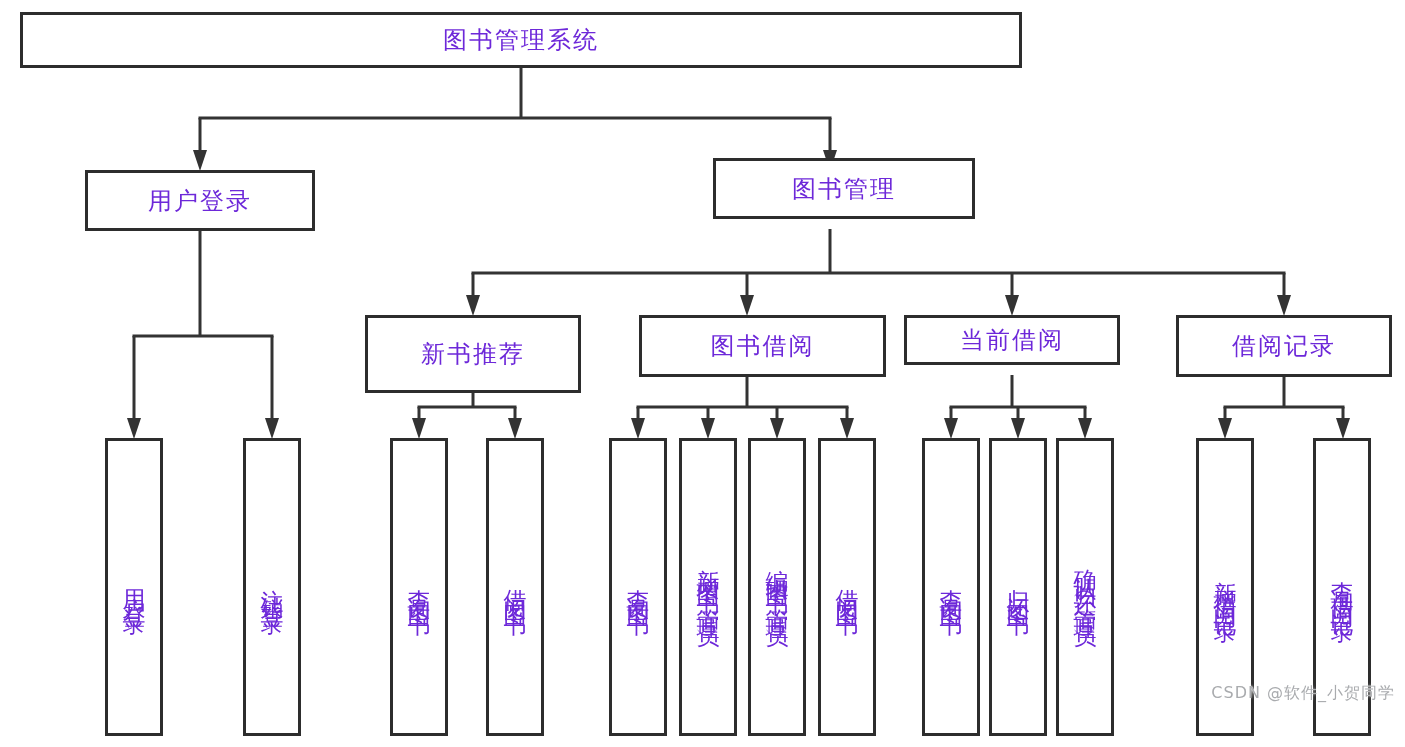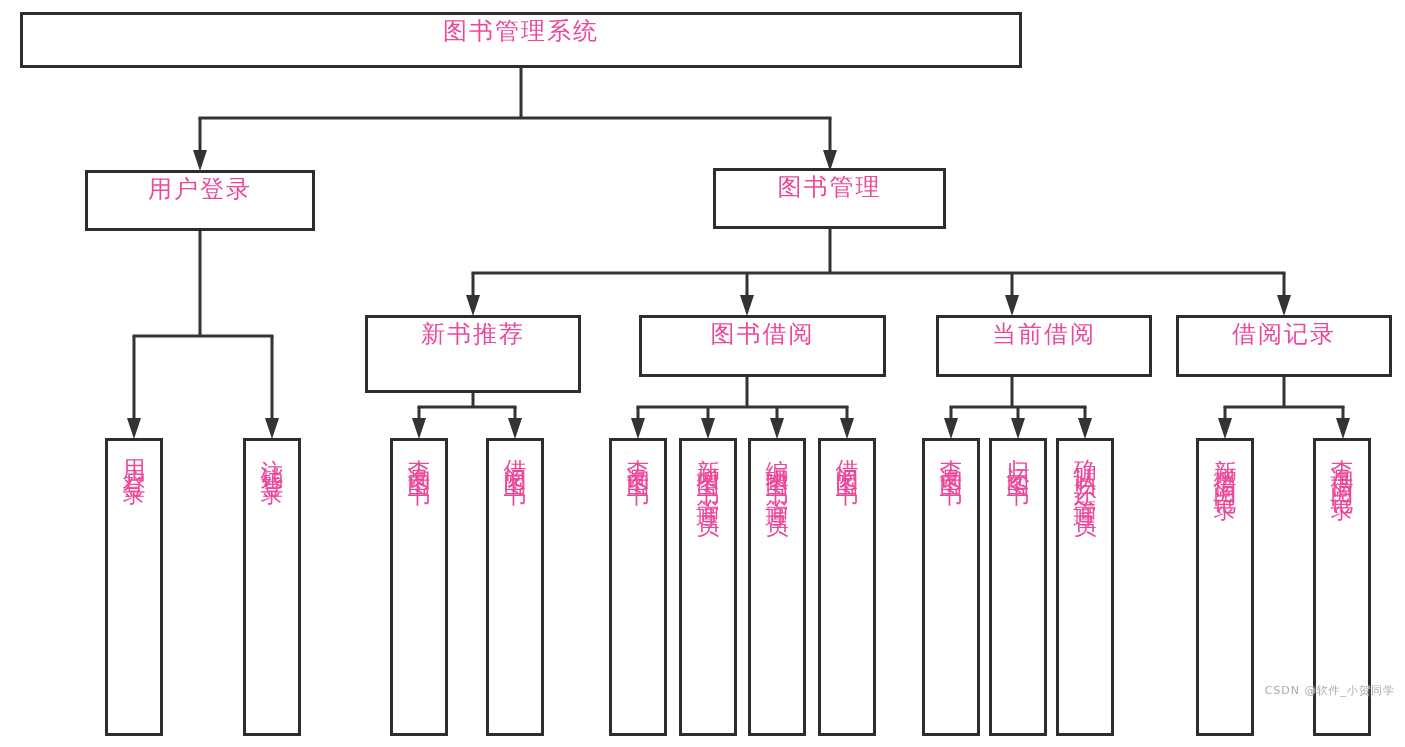--- a/index.html
+++ b/index.html
@@ -5,31 +5,31 @@
   html,body{margin:0;padding:0;background:#ffffff;}
   .canvas{
     position:relative;width:1405px;height:747px;background:#ffffff;
     font-family:"DejaVu Sans","Liberation Sans",sans-serif;overflow:hidden;
   }
   svg.wires{position:absolute;left:0;top:0;z-index:0;}
   svg.wires line{stroke:#333333;stroke-width:3;}
   svg.wires polygon{fill:#333333;stroke:none;}
   .node{
     position:absolute;box-sizing:border-box;background:#ffffff;
-    border:3px solid #2d2d2d;display:flex;align-items:flex-start;justify-content:center;
-    color:#ec4899;z-index:1;
+    border:3px solid #2d2d2d;display:flex;align-items:center;justify-content:center;
+    color:#6d28d9;z-index:1;
   }
   .h .lbl{font-size:24px;letter-spacing:2px;white-space:nowrap;}
   .v .lbl{
     writing-mode:vertical-rl;text-orientation:mixed;
     font-size:23px;letter-spacing:8px;line-height:1;white-space:nowrap;
   }
   .watermark{
     position:absolute;top:683px;right:10px;z-index:5;
-    font-size:11px;color:#a9abae;letter-spacing:1px;
+    font-size:16px;color:#a9abae;letter-spacing:1px;
     text-shadow:0 0 3px #ffffff, 0 0 1px #ffffff;white-space:nowrap;
   }
 </style>
 </head>
 <body>
 
 <div class="canvas">
 
   <svg class="wires" width="1405" height="747" viewBox="0 0 1405 747">
 
@@ -107,31 +107,31 @@
     </g>
   </svg>
 
   <div class="node h" style="left:20px;top:12px;width:1002px;height:56px">
     <span class="lbl">图书管理系统</span>
   </div>
 
   <div class="node h" style="left:85px;top:170px;width:230px;height:61px">
     <span class="lbl">用户登录</span>
   </div>
-  <div class="node h" style="left:713px;top:168px;width:233px;height:61px">
+  <div class="node h" style="left:713px;top:158px;width:262px;height:61px">
     <span class="lbl">图书管理</span>
   </div>
 
   <div class="node h" style="left:365px;top:315px;width:216px;height:78px">
     <span class="lbl">新书推荐</span>
   </div>
   <div class="node h" style="left:639px;top:315px;width:247px;height:62px">
     <span class="lbl">图书借阅</span>
   </div>
-  <div class="node h" style="left:936px;top:315px;width:216px;height:62px">
+  <div class="node h" style="left:904px;top:315px;width:216px;height:50px">
     <span class="lbl">当前借阅</span>
   </div>
   <div class="node h" style="left:1176px;top:315px;width:216px;height:62px">
     <span class="lbl">借阅记录</span>
   </div>
 
   <div class="node v" style="left:105px;top:438px;width:58px;height:298px">
     <span class="lbl">用户登录</span>
   </div>
   <div class="node v" style="left:243px;top:438px;width:58px;height:298px">

